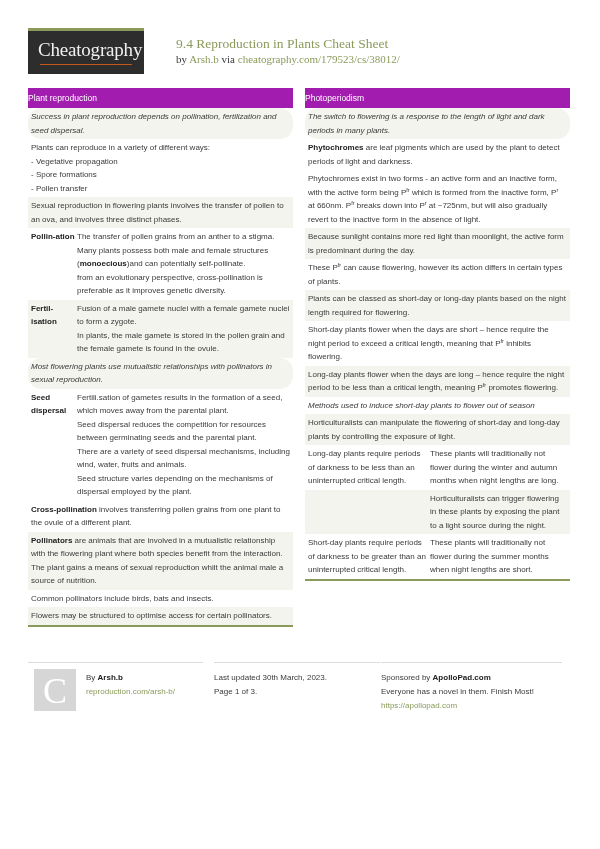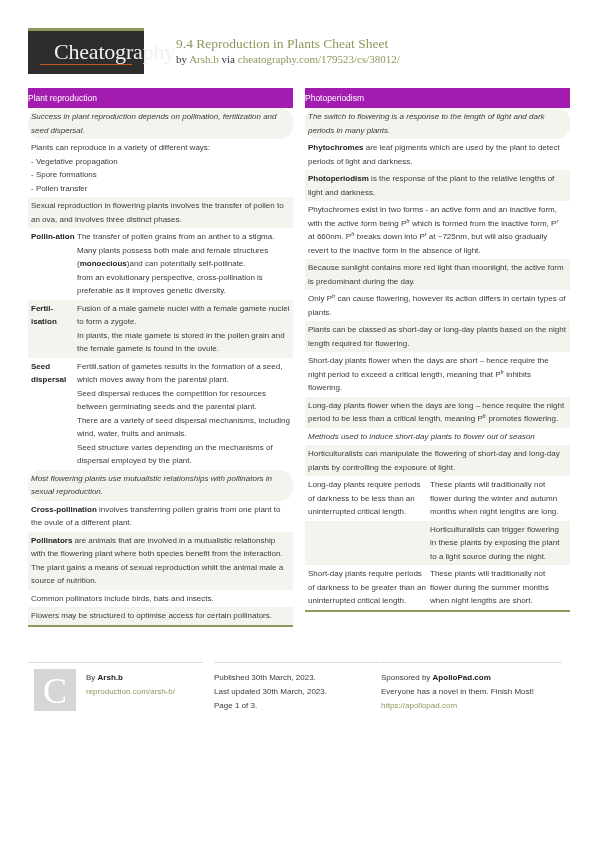--- a/index.html
+++ b/index.html
@@ -1,21 +1,21 @@
 <!DOCTYPE html>
 <html><head>
   <meta charset="utf-8">
   <style>
     * { box-sizing: border-box; margin: 0; padding: 0; }
     html, body { width: 600px; height: 849px; background: #ffffff; overflow: hidden; }
     body { font-family: "Liberation Sans", sans-serif; color: #3a3a3a; position: relative; }
 
     .header { position: absolute; left: 28px; top: 28px; width: 550px; height: 46px; }
     .logo { position: absolute; left: 0; top: 0; width: 116px; height: 46px; background: #2d2d2d; border-top: 3px solid #8a9a5b; }
-    .logo-text { position: absolute; left: 10px; top: 8px; font-family: "Liberation Serif", serif; font-size: 22px; color: #f0f0f0; letter-spacing: -0.2px; margin-left: 16px; }
+    .logo-text { position: absolute; left: 10px; top: 8px; font-family: "Liberation Serif", serif; font-size: 19px; color: #f0f0f0; letter-spacing: -0.2px; }
     .logo-underline { position: absolute; left: 12px; top: 33px; width: 92px; height: 1px; background: #c4571a; }
     .title-block { position: absolute; left: 148px; top: 8px; }
     .sheet-title { font-family: "Liberation Serif", serif; font-size: 13.5px; color: #8a9a5b; }
     .byline { font-family: "Liberation Serif", serif; font-size: 11px; color: #3a3a3a; margin-top: 1px; }
     .byline .lnk { color: #8a9a5b; }
 
     .col { position: absolute; top: 88px; width: 265px; }
     .col-left { left: 28px; }
     .col-right { left: 305px; }
     .section-head { background: #a21caf; color: #ffffff; font-size: 8.5px; height: 20px; line-height: 20px; }
@@ -80,48 +80,47 @@
       <div>from an evolutionary perspective, cross-pollination is preferable as it improves genetic diversity.</div>
     </div>
   </div>
   <div class="row alt pair">
     <div class="k">Fertil-isation</div>
     <div class="v">
       <div>Fusion of a male gamete nuclei with a female gamete nuclei to form a zygote.</div>
       <div>In plants, the male gamete is stored in the pollen grain and the female gamete is found in the ovule.</div>
     </div>
   </div>
+  <div class="row alt it">Most flowering plants use mutualistic relationships with pollinators in sexual reproduction.</div>
   <div class="row pair">
     <div class="k">Seed dispersal</div>
     <div class="v">
       <div>Fertili.sation of gametes results in the formation of a seed, which moves away from the parental plant.</div>
       <div>Seed dispersal reduces the competition for resources between germinating seeds and the parental plant.</div>
       <div>There are a variety of seed dispersal mechanisms, including wind, water, fruits and animals.</div>
       <div>Seed structure varies depending on the mechanisms of dispersal employed by the plant.</div>
     </div>
   </div>
-  <div class="row alt it">Most flowering plants use mutualistic relationships with pollinators in sexual reproduction.</div>
   <div class="row"><b>Cross-pollination</b><span> involves transferring pollen grains from one plant to the ovule of a different plant.</span></div>
   <div class="row alt">
     <div><b>Pollinators</b><span> are animals that are involved in a mutualistic relationship with the flowering plant where both species benefit from the interaction.</span></div>
     <div>The plant gains a means of sexual reproduction whilt the animal male a source of nutrition.</div>
   </div>
   <div class="row">Common pollinators include birds, bats and insects.</div>
   <div class="row alt">Flowers may be structured to optimise access for certain pollinators.</div>
   <div class="sec-end"></div>
 </div>
 
 <div class="col col-right">
   <div class="section-head">Photoperiodism</div>
   <div class="row alt it">The switch to flowering is a response to the length of light and dark periods in many plants.</div>
   <div class="row"><b>Phytochromes</b><span> are leaf pigments which are used by the plant to detect periods of light and darkness.</span></div>
-  <div class="row alt"><b>Photoperiodism</b><span> is the response of the plant to the relative lengths of light and darkness.</span></div>
   <div class="row"><span>Phytochromes exist in two forms - an active form and an inactive form, with the active form being P</span><sup>fr</sup><span> which is formed from the inactive form, P</span><sup>r</sup><span> at 660nm. P</span><sup>fr</sup><span> breaks down into P</span><sup>r</sup><span> at ~725nm, but will also gradually revert to the inactive form in the absence of light.</span></div>
   <div class="row alt">Because sunlight contains more red light than moonlight, the active form is predominant during the day.</div>
-  <div class="row"><span>Only P</span><sup>fr</sup><span> can cause flowering, however its action differs in certain types of plants.</span></div>
+  <div class="row"><span>These P</span><sup>fr</sup><span> can cause flowering, however its action differs in certain types of plants.</span></div>
   <div class="row alt">Plants can be classed as short-day or long-day plants based on the night length required for flowering.</div>
   <div class="row"><span>Short-day plants flower when the days are short – hence require the night period to exceed a critical length, meaning that P</span><sup>fr</sup><span> inhibits flowering.</span></div>
   <div class="row alt"><span>Long-day plants flower when the days are long – hence require the night period to be less than a critical length, meaning P</span><sup>fr</sup><span> promotes flowering.</span></div>
   <div class="row it">Methods used to induce short-day plants to flower out of season</div>
   <div class="row alt">Horticulturalists can manipulate the flowering of short-day and long-day plants by controlling the exposure of light.</div>
   <div class="row two">
     <div class="c1">Long-day plants require periods of darkness to be less than an uninterrupted critical length.</div>
     <div class="c2">These plants will traditionally not flower during the winter and autumn months when night lengths are long.</div>
   </div>
   <div class="row alt two">
@@ -137,21 +136,20 @@
 
 <div class="footer">
   <div class="fcol f1">
     <div class="avatar">C</div>
     <div class="txt">
       <div><span>By </span><b>Arsh.b</b></div>
       <div class="green">reproduction.com/arsh-b/</div>
     </div>
   </div>
   <div class="fcol f2">
-    <div>Published 30th March, 2023.</div>
     <div>Last updated 30th March, 2023.</div>
     <div>Page 1 of 3.</div>
   </div>
   <div class="fcol f3">
     <div><span>Sponsored by </span><b>ApolloPad.com</b></div>
     <div>Everyone has a novel in them. Finish Most!</div>
     <div class="green">https://apollopad.com</div>
   </div>
 </div>
 

